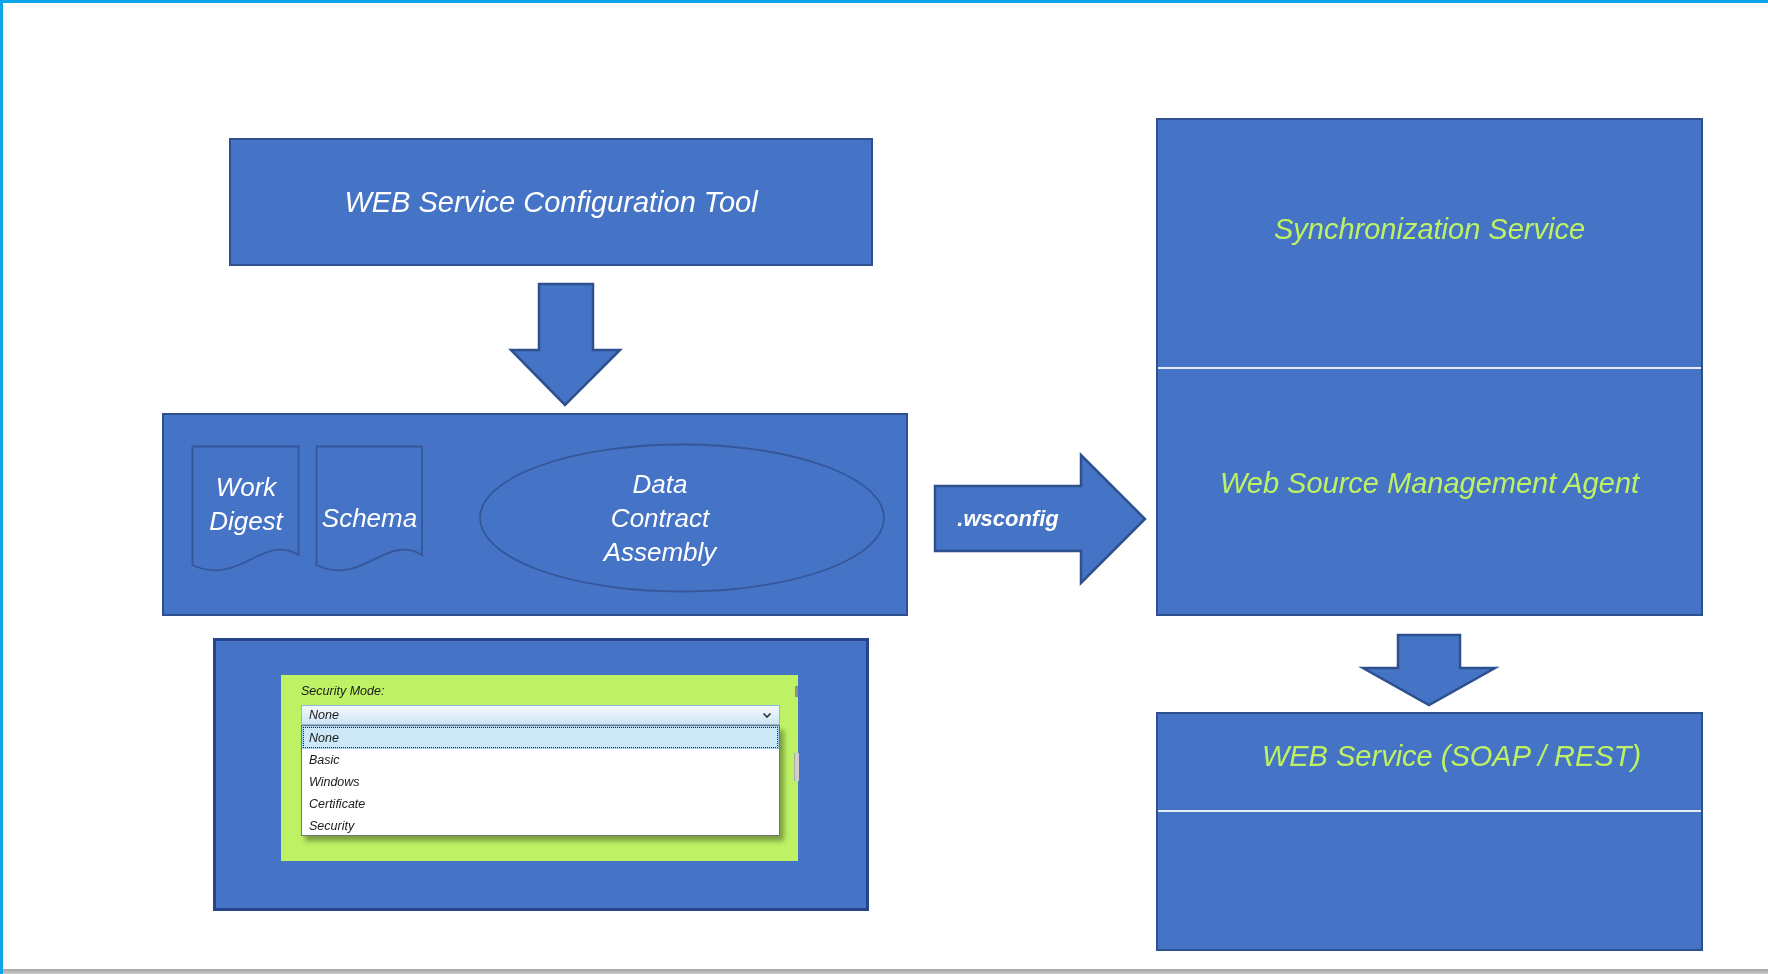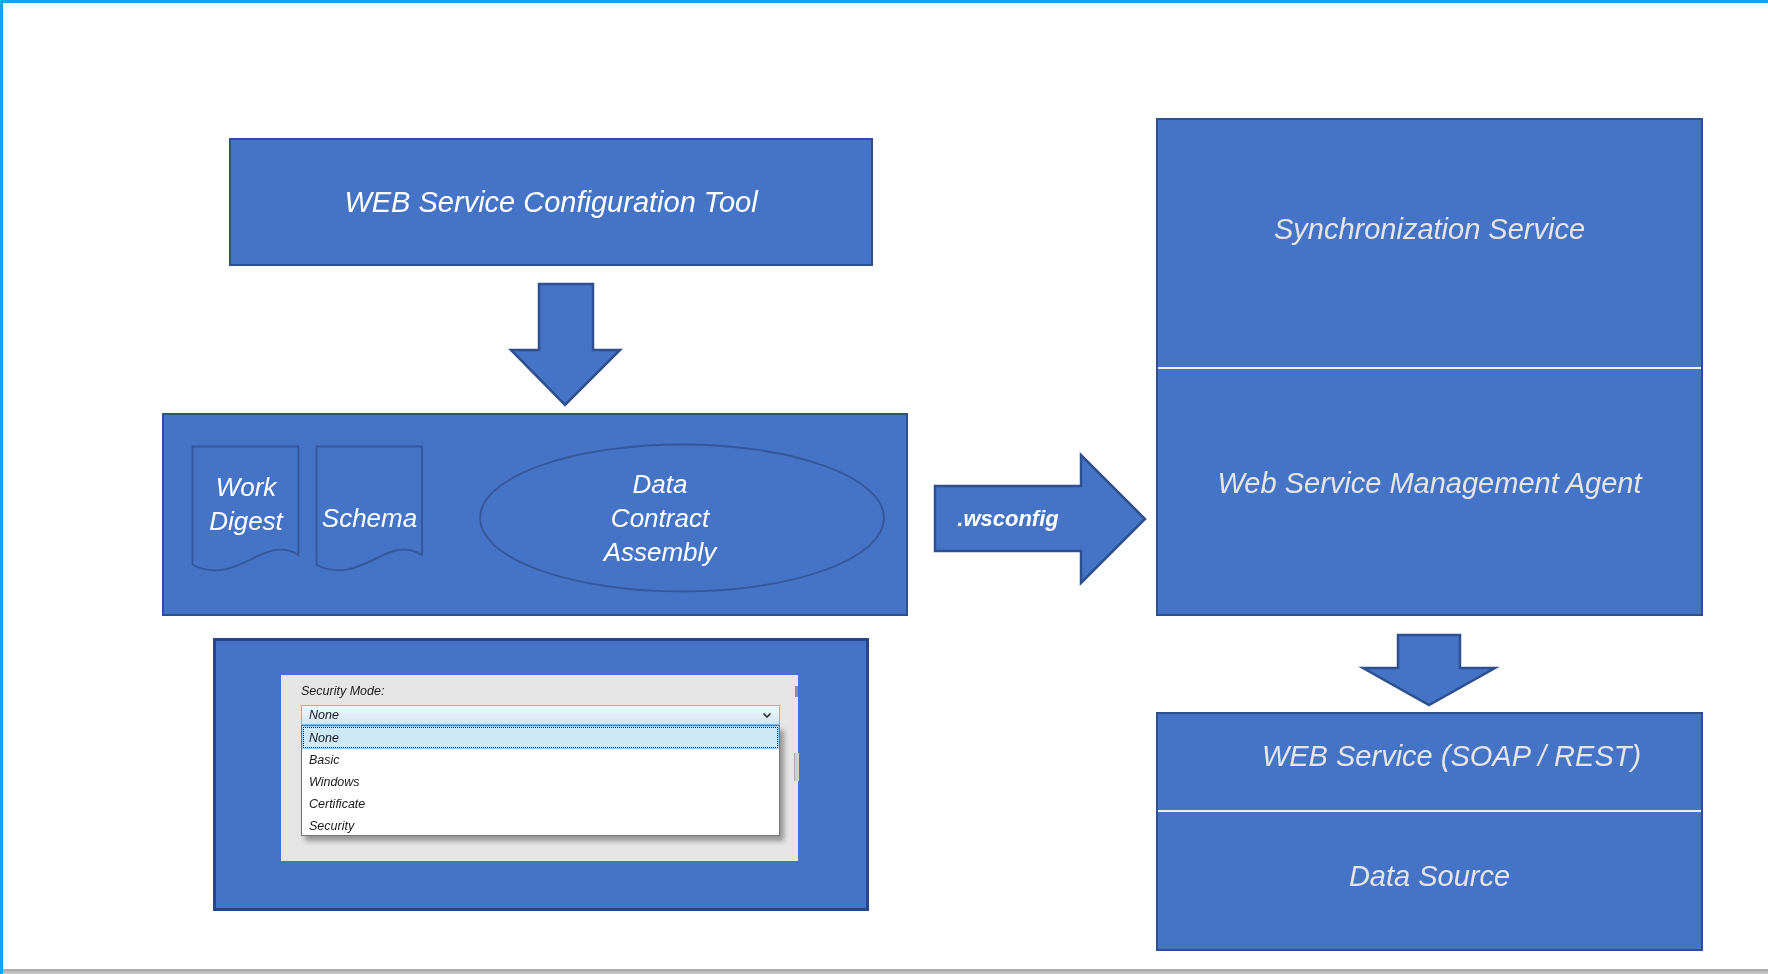--- a/index.html
+++ b/index.html
@@ -27,37 +27,37 @@
   #right-box .divider{
     position:absolute;left:0;right:0;top:247px;height:2px;background:#e8ebf3;
   }
   #bottom-right-box{left:1153px;top:709px;width:547px;height:239px;}
   #bottom-right-box .divider{
     position:absolute;left:0;right:0;top:96px;height:2px;background:#e8ebf3;
   }
   #bottom-left-box{left:210px;top:635px;width:656px;height:273px;border-width:3px;border-color:#26458C;}
   
   .section{position:absolute;left:0;right:0;display:flex;align-items:center;justify-content:center;
-    color:#e5e5e5;font-size:29px;text-align:left;}
+    color:#bef264;font-size:29px;text-align:left;}
   
   .shape-svg{position:absolute;overflow:visible;}
   .shape-label{
     position:absolute;display:flex;align-items:center;justify-content:center;
     color:#ffffff;font-size:26px;line-height:1.32;text-align:center;white-space:pre-line;
   }
   
   .arrows{position:absolute;left:0;top:0;pointer-events:none;}
   .wsconfig-label{
     position:absolute;left:932px;top:483px;width:146px;height:65px;
     display:flex;align-items:center;justify-content:center;
     color:#ffffff;font-size:22px;font-weight:bold;
   }
   
   .panel{
-    position:absolute;left:278px;top:672px;width:517px;height:186px;background:#e5e5e5;
+    position:absolute;left:278px;top:672px;width:517px;height:186px;background:#bef264;
   }
   .panel-label{
     position:absolute;left:20px;top:9px;font-size:12.5px;color:#1a1a1a;
   }
   .combo{
     position:absolute;left:20px;top:30px;width:479px;height:20px;box-sizing:border-box;
     border:1px solid #8AB7DC;background:linear-gradient(#f3f9fd,#cfe4f4);
     display:flex;align-items:center;
   }
   .combo-value{font-size:12.5px;color:#1a1a1a;padding-left:7px;flex:1;}
@@ -117,27 +117,26 @@
   <svg class="shape-svg" style="left:474px;top:439px;" width="410" height="152" viewBox="0 0 410 152">
     <ellipse cx="205" cy="76" rx="202" ry="73.5" fill="#4573C5" stroke="#35579A" stroke-width="1.8"></ellipse>
   </svg>
   <div class="shape-label" style="left:452px;top:439px;width:410px;height:152px;">Data
 Contract
 Assembly</div>
 
   <div class="bluebox" id="right-box">
     <div class="section" style="top:0;height:247px;transform:translateY(-14px);">Synchronization Service</div>
     <div class="divider"></div>
-    <div class="section" style="top:249px;bottom:0;transform:translateY(-8px);">Web Service Management Agent</div>
+    <div class="section" style="top:249px;bottom:0;transform:translateY(-8px);">Web Source Management Agent</div>
   </div>
 
   <div class="bluebox" id="bottom-right-box">
     <div class="section" style="top:0;height:96px;transform:translateY(-6px);padding-left:44px;">WEB Service (SOAP / REST)</div>
     <div class="divider"></div>
-    <div class="section" style="top:98px;bottom:0;transform:translateY(-4px);">Data Source</div>
   </div>
 
   <div class="bluebox" id="bottom-left-box"></div>
 
   <div class="panel">
     <div class="panel-label">Security Mode:</div>
 
     <div class="combo">
       <div class="combo-value">None</div>
       <svg class="combo-chevron" viewBox="0 0 10 7">

